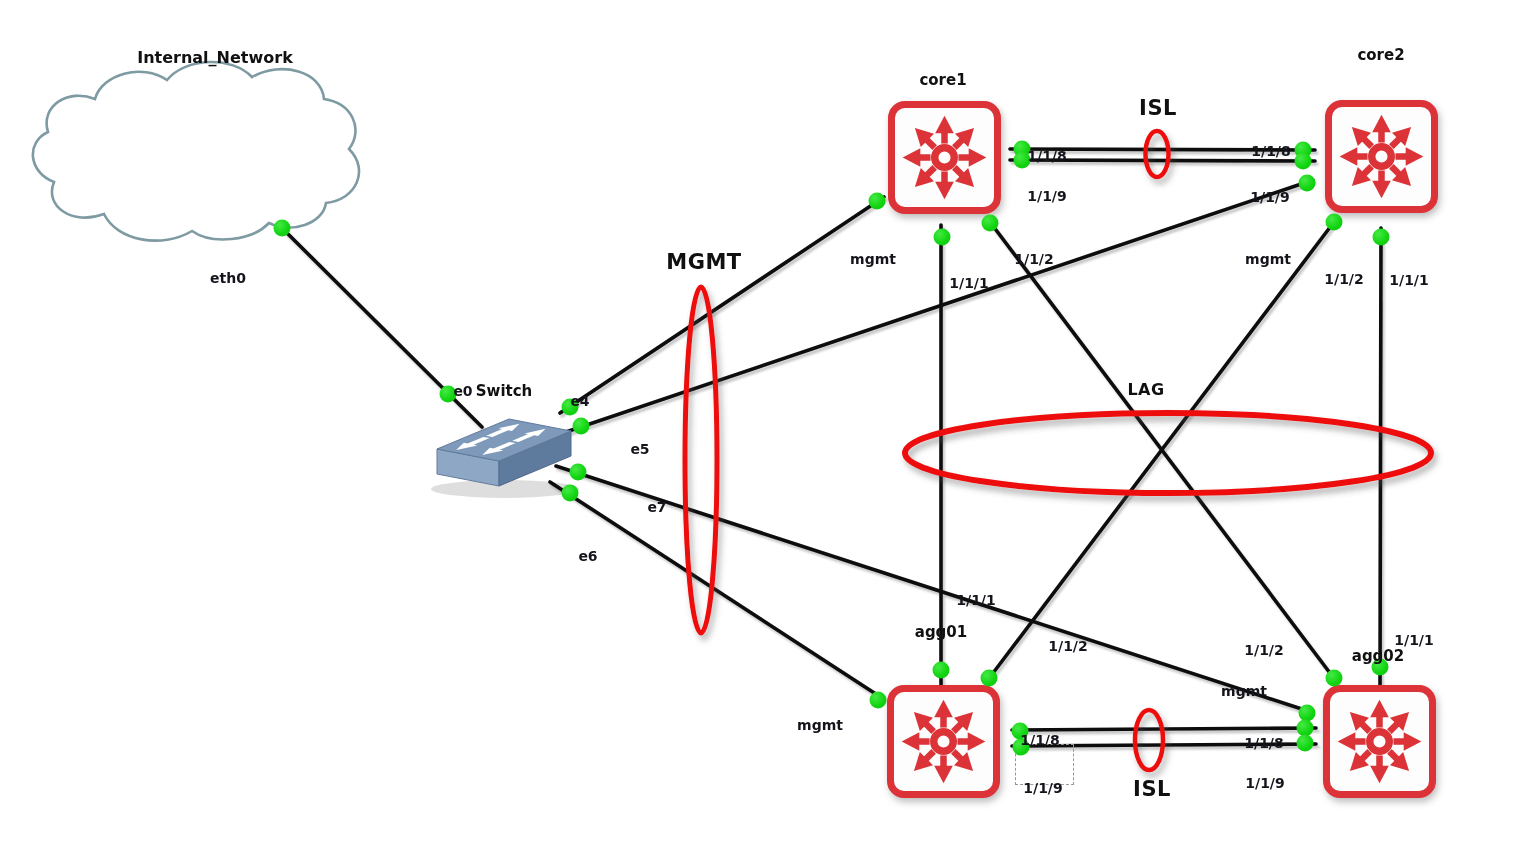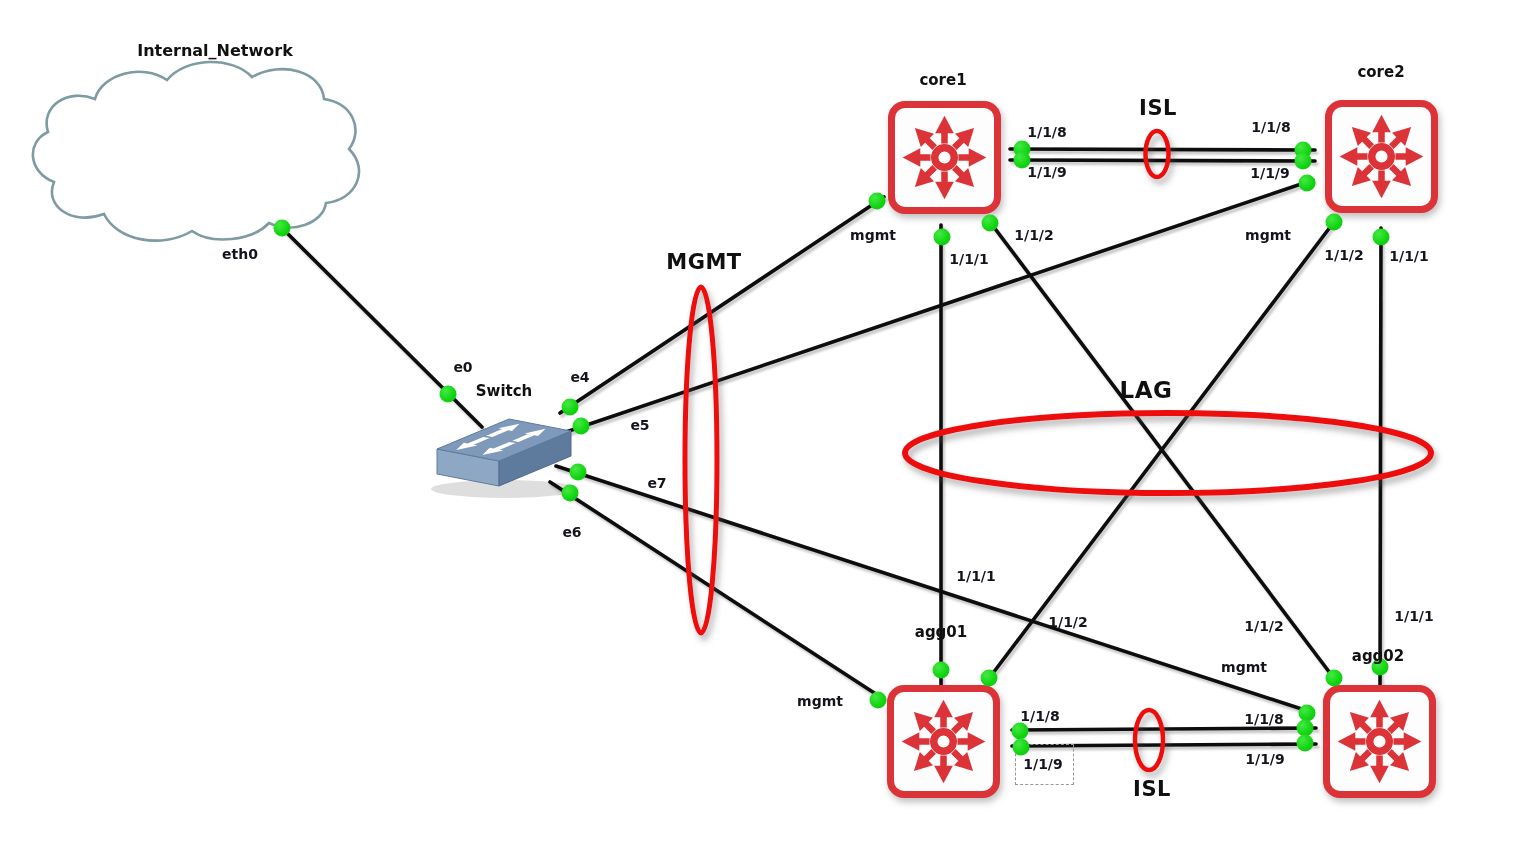--- a/index.html
+++ b/index.html
@@ -16,24 +16,24 @@
   .devicon{position:absolute;left:3px;top:3px;width:93px;height:93px;}
   .dot{
     position:absolute;width:17px;height:17px;border-radius:50%;
     background:radial-gradient(circle at 35% 32%, #45e945 0%, #12d512 55%, #0abf0a 100%);
     transform:translate(-50%,-50%);z-index:3;
   }
   .lbl{
     position:absolute;transform:translate(-50%,-50%);font-weight:bold;
     white-space:nowrap;color:#14141c;z-index:4;line-height:1;
   }
-  .port-lbl{font-size:14px;}
+  .port-lbl{font-size:14px;margin-top:24px;}
   .name-lbl{font-size:15px;color:#111111;}
   .big-lbl{font-size:21px;color:#101010;letter-spacing:.5px;}
-  .lag-lbl{font-size:23px;}
+  .lag-lbl{font-size:16px;}
   .sel-rect{
     position:absolute;border:1.5px dashed #999999;background:transparent;z-index:3;
   }
 </style>
 </head>
 <body>
 
 <div id="canvas">
 
   <svg id="scene" width="1536" height="851" viewBox="0 0 1536 851">
@@ -168,36 +168,36 @@
   <div class="dot" style="left:941px;top:670px"></div>
   <div class="dot" style="left:989px;top:678px"></div>
   <div class="dot" style="left:1020px;top:731px"></div>
   <div class="dot" style="left:1021px;top:747px"></div>
   <div class="dot" style="left:1380px;top:667px"></div>
   <div class="dot" style="left:1334px;top:678px"></div>
   <div class="dot" style="left:1307px;top:713px"></div>
   <div class="dot" style="left:1305px;top:728px"></div>
   <div class="dot" style="left:1305px;top:743px"></div>
 
-  <div class="lbl name-lbl" style="left:215px;top:51px;font-size:16px">Internal_Network</div>
-  <div class="lbl port-lbl" style="left:240px;top:254px">eth0</div>
+  <div class="lbl name-lbl" style="left:215px;top:58px;font-size:16px">Internal_Network</div>
+  <div class="lbl port-lbl" style="left:228px;top:254px">eth0</div>
   <div class="lbl port-lbl" style="left:463px;top:367px">e0</div>
   <div class="lbl name-lbl" style="left:504px;top:391px">Switch</div>
   <div class="lbl port-lbl" style="left:580px;top:377px">e4</div>
   <div class="lbl port-lbl" style="left:640px;top:425px">e5</div>
   <div class="lbl port-lbl" style="left:657px;top:483px">e7</div>
-  <div class="lbl port-lbl" style="left:572px;top:532px">e6</div>
+  <div class="lbl port-lbl" style="left:588px;top:532px">e6</div>
 
   <div class="lbl big-lbl" style="left:704px;top:262px">MGMT</div>
   <div class="lbl big-lbl" style="left:1158px;top:108px">ISL</div>
   <div class="lbl big-lbl lag-lbl" style="left:1146px;top:390px">LAG</div>
   <div class="lbl big-lbl" style="left:1152px;top:789px">ISL</div>
 
   <div class="lbl name-lbl" style="left:943px;top:80px">core1</div>
-  <div class="lbl name-lbl" style="left:1381px;top:72px">core2</div>
+  <div class="lbl name-lbl" style="left:1381px;top:55px">core2</div>
   <div class="lbl name-lbl" style="left:941px;top:632px">agg01</div>
   <div class="lbl name-lbl" style="left:1378px;top:656px">agg02</div>
 
   <div class="lbl port-lbl" style="left:873px;top:235px">mgmt</div>
   <div class="lbl port-lbl" style="left:1047px;top:132px">1/1/8</div>
   <div class="lbl port-lbl" style="left:1047px;top:172px">1/1/9</div>
   <div class="lbl port-lbl" style="left:969px;top:259px">1/1/1</div>
   <div class="lbl port-lbl" style="left:1034px;top:235px">1/1/2</div>
 
   <div class="lbl port-lbl" style="left:1271px;top:127px">1/1/8</div>

